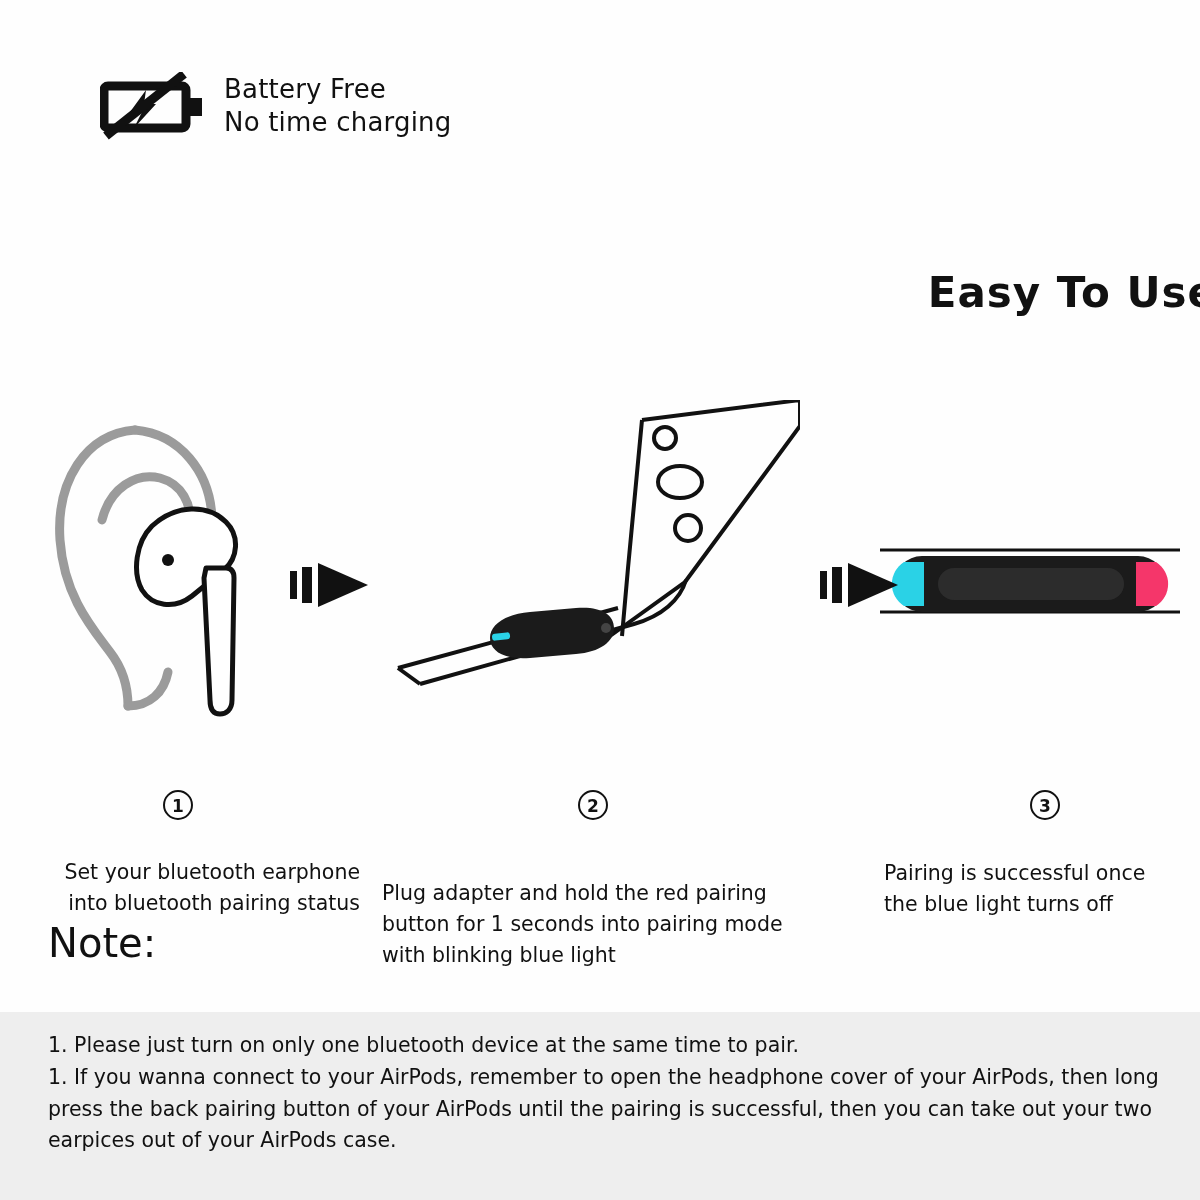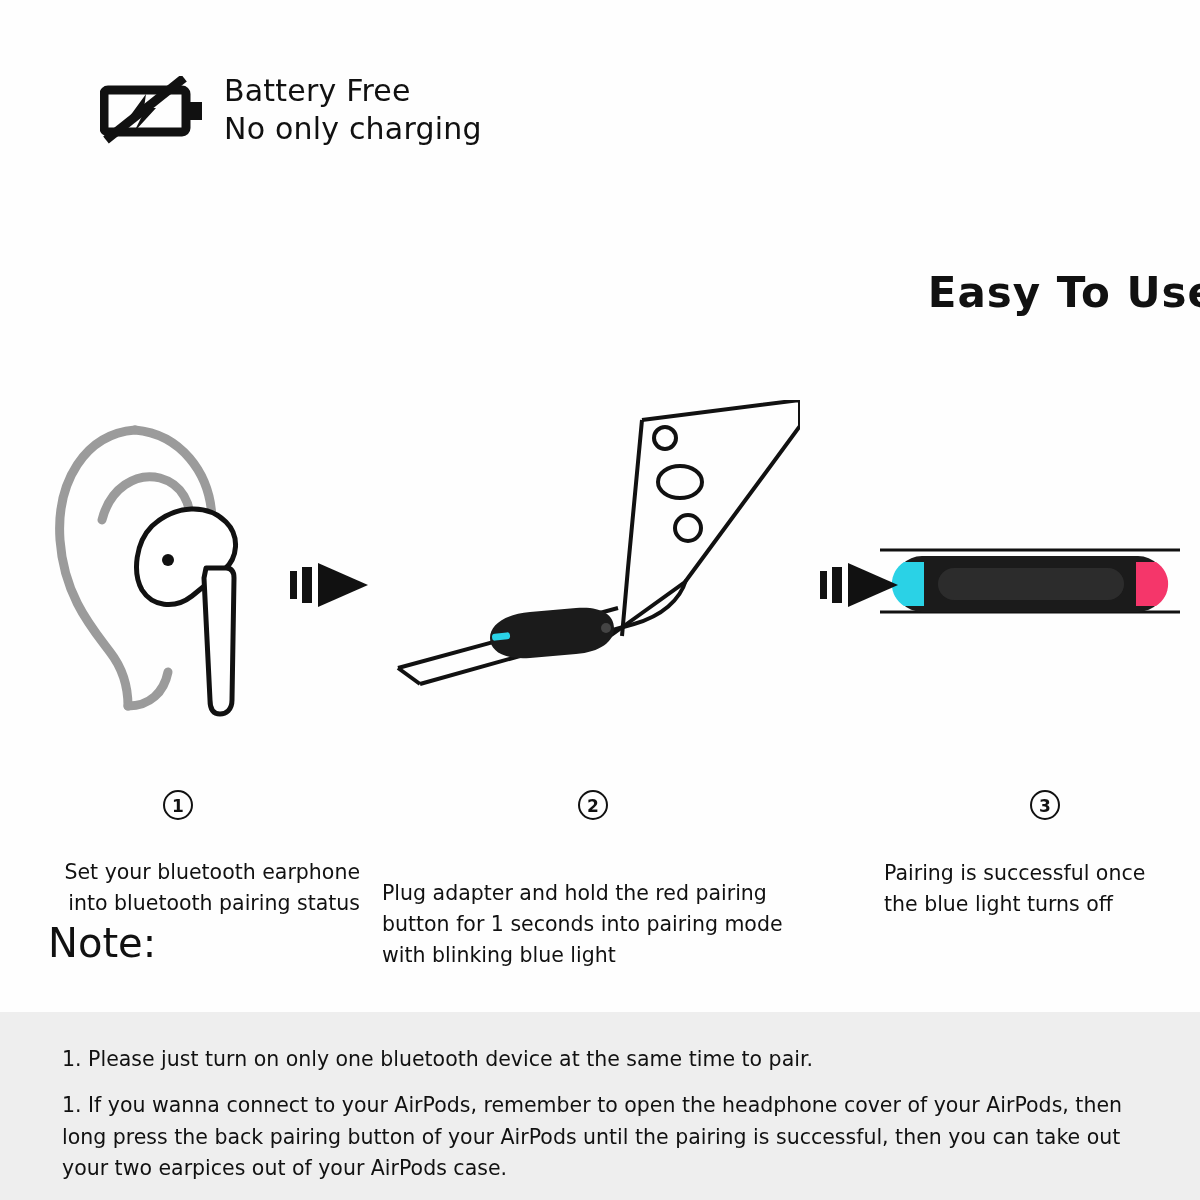--- a/index.html
+++ b/index.html
@@ -25,21 +25,21 @@
     align-items: center;
     gap: 16px;
   }
   .battery-icon {
     width: 108px;
     height: 68px;
     position: relative;
     flex: none;
   }
   .battery-text {
-    font-size: 30px;
+    font-size: 26px;
     line-height: 1.28;
     color: #111;
     letter-spacing: .2px;
   }
 
   
   .title {
     position: absolute;
     top: 268px;
     left: 0;
@@ -133,37 +133,37 @@
   }
   .note-lines {
     position: absolute;
     left: 48px;
     top: 1030px;
     width: 1115px;
     font-size: 20.5px;
     line-height: 1.55;
     color: #111;
   }
-  .note-lines p { margin: 14px; }
+  .note-lines p { margin: 0; }
 </style>
 </head>
 <body>
 
 <div class="battery-banner">
   <div class="battery-icon">
     <svg viewBox="0 0 108 68" width="108" height="68">
       <rect x="4" y="14" width="82" height="42" rx="4" fill="none" stroke="#111" stroke-width="9"></rect>
       <rect x="88" y="26" width="14" height="18" fill="#111"></rect>
       <polygon points="46,18 30,40 42,40 34,56 56,32 44,32" fill="#111"></polygon>
       <line x1="6" y1="64" x2="84" y2="2" stroke="#111" stroke-width="9"></line>
     </svg>
   </div>
   <div class="battery-text">
     <div>Battery Free</div>
-    <div>No only charging</div>
+    <div>No time charging</div>
   </div>
 </div>
 
 <div class="title">Easy To Use</div>
 
 <div class="steps">
 
   <div class="panel panel-1">
     <svg viewBox="0 0 260 330" width="260" height="330">
 

